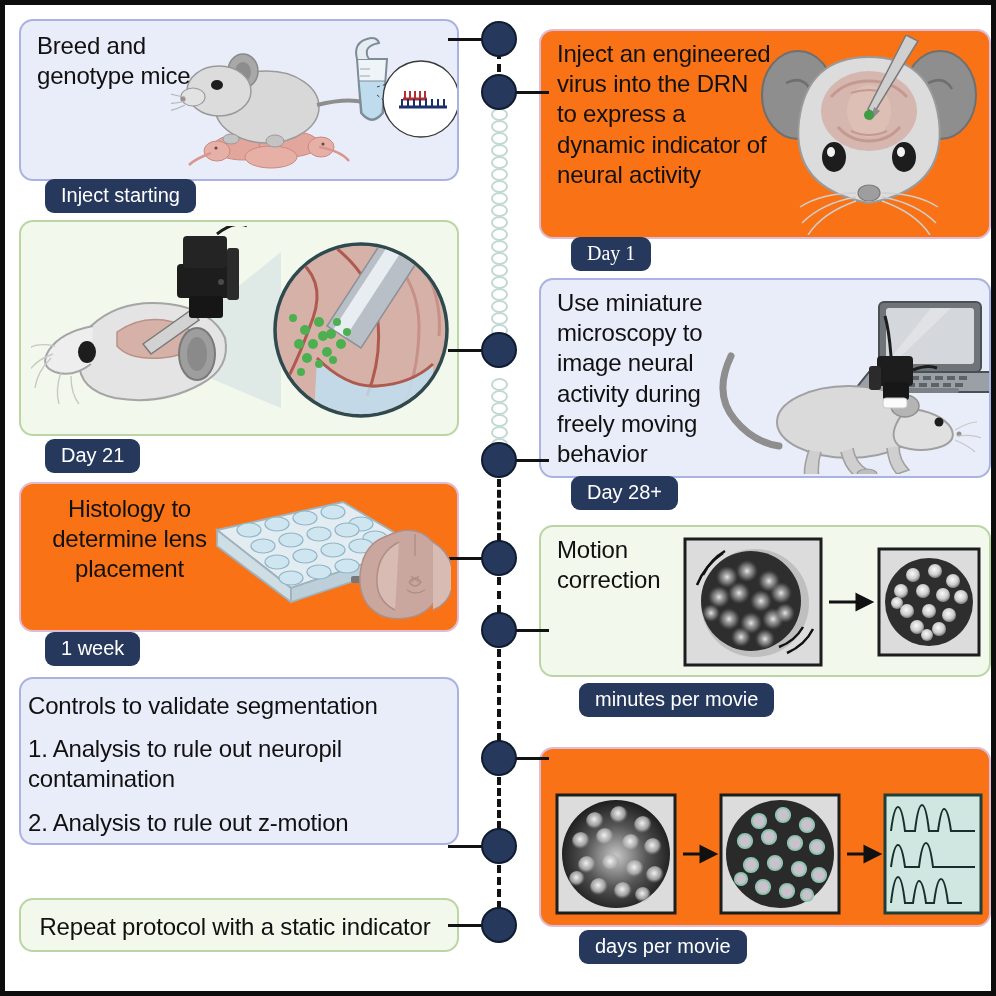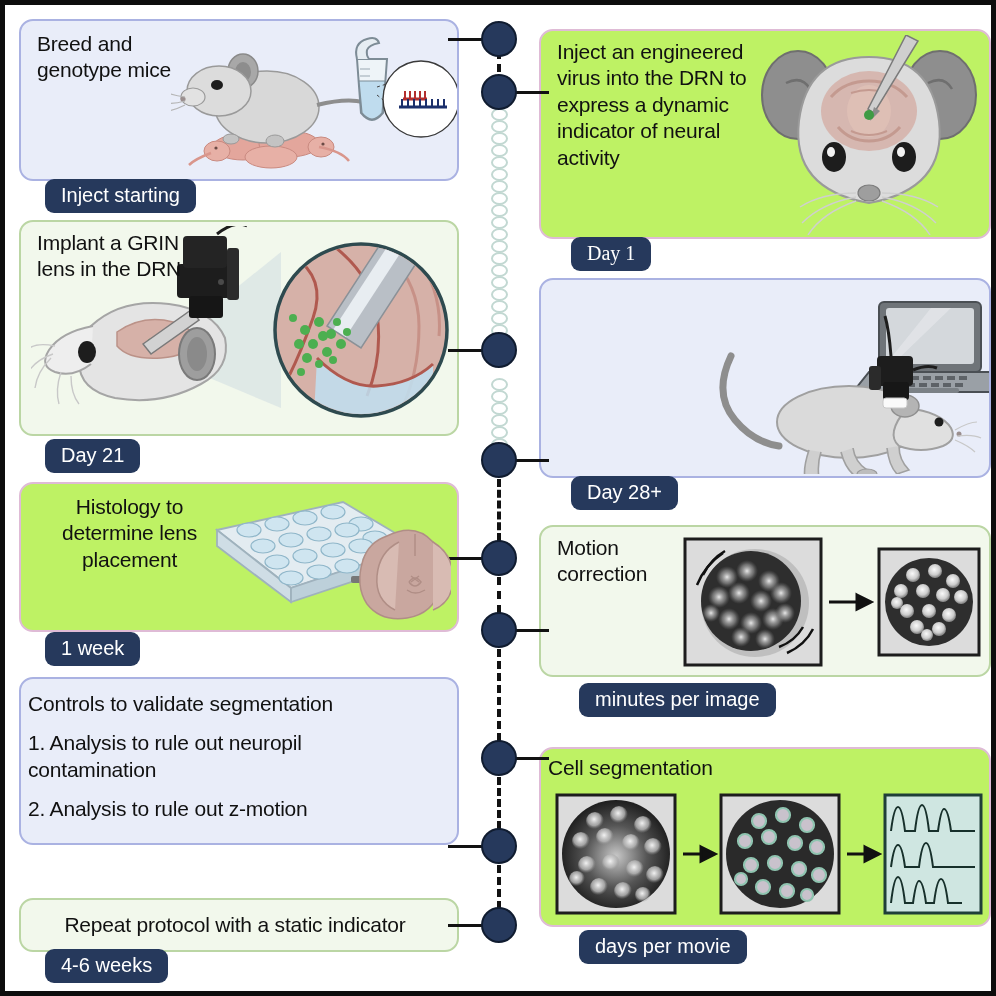--- a/index.html
+++ b/index.html
@@ -3,23 +3,23 @@
 <meta charset="utf-8">
 <style>
   html,body{margin:0;padding:0;background:#fff;}
   body{width:996px;height:996px;font-family:"Liberation Sans",sans-serif;}
   #frame{position:relative;width:996px;height:996px;box-sizing:border-box;border:5px solid #0d0d0d;background:#ffffff;overflow:hidden;}
   .stage{position:absolute;left:0;top:0;width:986px;height:986px;}
 
   
   .panel{position:absolute;box-sizing:border-box;border-radius:14px;border:2px solid #ccc;overflow:hidden;}
   .panel.blue{background:#e9edf9;border-color:#aab2e2;}
-  .panel.pink{background:#bef264;border-color:#dfbbd6;}
+  .panel.pink{background:#f97316;border-color:#dfbbd6;}
   .panel.green{background:#f2f8ec;border-color:#bbd6a4;}
-  .panel .ptext{position:absolute;left:16px;top:10px;color:#111;font-size:21px;line-height:1.26;letter-spacing:-0.2px;z-index:4;}
+  .panel .ptext{position:absolute;left:16px;top:10px;color:#111;font-size:24px;line-height:1.26;letter-spacing:-0.2px;z-index:4;}
   .panel .ptext.wide{left:7px;}
   .ptext p{margin:0 0 13px 0;}
   .ptext p:last-child{margin-bottom:0;}
 
   
   .pill{position:absolute;background:#26395c;color:#fff;border-radius:9px;font-size:20px;
         padding:5px 16px 6px 16px;white-space:nowrap;box-sizing:border-box;z-index:6;}
 
   
   .node{position:absolute;width:36px;height:36px;border-radius:50%;background:#26395c;border:2px solid #101c30;z-index:9;box-sizing:border-box;}
@@ -200,23 +200,20 @@
         <path d="M100 158 q-34 0 -56 14"></path>
         <path d="M126 162 q34 6 54 26"></path>
             <path d="M126 166 q34 12 48 34"></path>
         <path d="M126 158 q34 0 56 14"></path>
       </g>
     </svg>
   </div>
   <div class="pill" style="left:566px;top:232px;font-family:Liberation Serif, serif;">Day 1</div>
 
   <div class="panel green" style="left:14px;top:215px;width:440px;height:216px;">
-    <div class="ptext" style="width:150px;top:8px;">
-      <p>Implant a GRIN lens in the DRN</p>
-    </div>
     <svg class="ill" style="left:10px;top:4px;" width="430" height="208" viewBox="0 0 430 208">
 
       <path d="M168 92 L250 26 L250 182 L150 140 z" fill="#cfdde2" opacity="0.55"></path>
 
       <path d="M60 100 q30 -28 78 -22 q44 6 56 34 q6 30 -24 46 q-40 22 -86 14 q-36 -8 -36 -36 q0 -22 12 -36 z" fill="#e4e4e4" stroke="#a5a5a5" stroke-width="2"></path>
       <path d="M62 100 q-32 6 -44 24 q-10 16 6 22 q18 6 36 -8" fill="#eeeeee" stroke="#a5a5a5" stroke-width="2"></path>
 
       <path d="M86 106 q26 -18 56 -10 q22 6 20 20 q-4 14 -32 16 q-32 2 -44 -12 z" fill="#d6b1a8" stroke="#bb9288" stroke-width="1.5"></path>
       <circle cx="120" cy="116" r="3.4" fill="#4caf50"></circle>
 
@@ -276,20 +273,23 @@
           <circle cx="316" cy="106" r="4"></circle>
               <circle cx="302" cy="134" r="4"></circle>
               <circle cx="270" cy="146" r="4"></circle>
         </g>
       </g>
     </svg>
   </div>
   <div class="pill" style="left:40px;top:434px;">Day 21</div>
 
   <div class="panel blue" style="left:534px;top:273px;width:452px;height:200px;">
+    <div class="ptext" style="width:160px;top:8px;">
+      <p>Use miniature microscopy to image neural activity during freely moving behavior</p>
+    </div>
     <svg class="ill" style="left:150px;top:14px;" width="300" height="180" viewBox="0 0 300 180">
 
       <g>
         <rect x="188" y="8" width="102" height="70" rx="5" fill="#6f7479" stroke="#4a4f54" stroke-width="2"></rect>
         <rect x="195" y="14" width="88" height="56" rx="3" fill="#d4d8dc"></rect>
         <path d="M195 70 L240 14 L260 14 L202 70 z" fill="#e7eaec" opacity="0.6"></path>
         <path d="M178 78 l124 0 l16 20 l-156 0 z" fill="#9aa0a6" stroke="#4a4f54" stroke-width="2"></path>
         <g fill="#5d6267">
           <rect x="196" y="82" width="8" height="4"></rect>
               <rect x="208" y="82" width="8" height="4"></rect>
@@ -451,34 +451,31 @@
             <circle cx="226" cy="76" r="7"></circle>
             <circle cx="248" cy="76" r="7"></circle>
         <circle cx="268" cy="80" r="7"></circle>
             <circle cx="236" cy="92" r="7"></circle>
             <circle cx="258" cy="94" r="7"></circle>
         <circle cx="216" cy="68" r="6"></circle>
             <circle cx="246" cy="100" r="6"></circle>
       </g>
     </svg>
   </div>
-  <div class="pill" style="left:574px;top:678px;">minutes per image</div>
+  <div class="pill" style="left:574px;top:678px;">minutes per movie</div>
 
   <div class="panel blue" style="left:14px;top:672px;width:440px;height:168px;">
     <div class="ptext wide" style="width:404px;top:12px;">
       <p>Controls to validate segmentation</p>
       <p>1. Analysis to rule out neuropil contamination</p>
       <p>2. Analysis to rule out z-motion</p>
     </div>
   </div>
 
   <div class="panel pink" style="left:534px;top:742px;width:452px;height:180px;">
-    <div class="ptext wide" style="width:400px;top:6px;">
-      <p>Cell segmentation</p>
-    </div>
     <svg class="ill" style="left:14px;top:42px;" width="428" height="130" viewBox="0 0 428 130">
       <defs>
         <radialGradient id="fovglow" cx="50%" cy="52%" r="52%">
           <stop offset="0%" stop-color="#c8c8c8"></stop>
               <stop offset="55%" stop-color="#555"></stop>
           <stop offset="100%" stop-color="#1e1e1e"></stop>
         </radialGradient>
         <radialGradient id="cellg" cx="45%" cy="40%" r="55%">
           <stop offset="0%" stop-color="#f2f2f2"></stop>
               <stop offset="65%" stop-color="#b8b8b8" stop-opacity="0.8"></stop>
@@ -544,16 +541,15 @@
       </g>
     </svg>
   </div>
   <div class="pill" style="left:574px;top:925px;">days per movie</div>
 
   <div class="panel green" style="left:14px;top:893px;width:440px;height:54px;text-align:center;">
     <div class="ptext wide" style="width:414px;top:12px;">
       <p>Repeat protocol with a static indicator</p>
     </div>
   </div>
-  <div class="pill" style="left:40px;top:944px;">4-6 weeks</div>
 
 </div>
 </div>
 
 </body></html>

